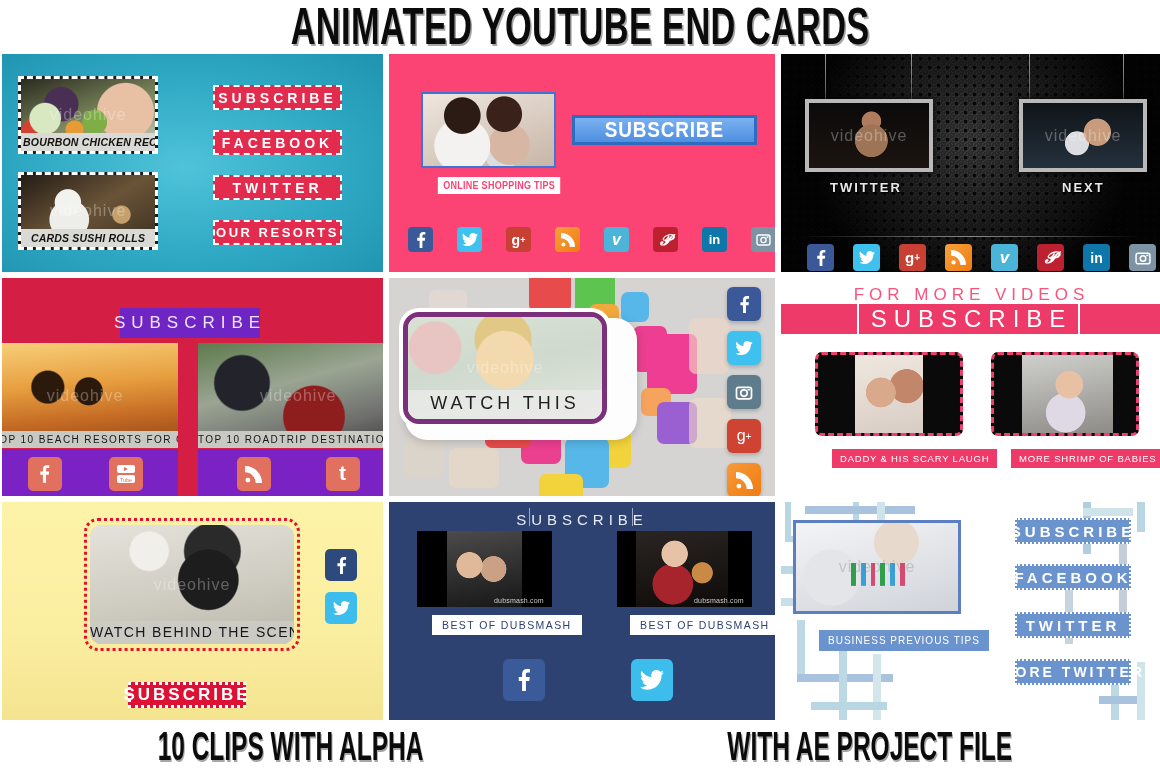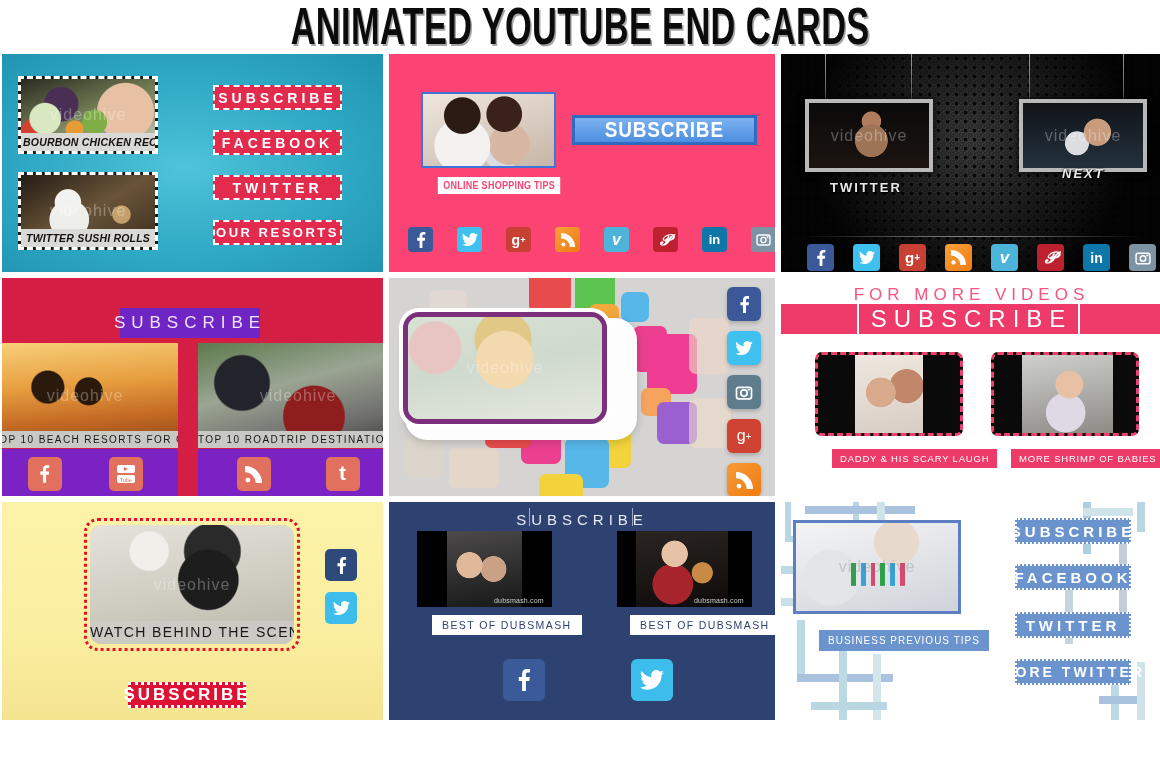--- a/index.html
+++ b/index.html
@@ -328,21 +328,21 @@
 
   <div class="panel p1">
     <div class="thumb-dashed" style="left:16px;top:22px;width:140px;height:78px;">
       <div class="veg-img"></div>
       <div class="wm">videohive</div>
       <div class="thumb-caption">BOURBON CHICKEN RECIPE</div>
     </div>
     <div class="thumb-dashed" style="left:16px;top:118px;width:140px;height:78px;">
       <div class="chef-img"></div>
       <div class="wm">videohive</div>
-      <div class="thumb-caption">TWITTER SUSHI ROLLS</div>
+      <div class="thumb-caption">CARDS SUSHI ROLLS</div>
     </div>
     <div class="btn-dashed-red" style="left:211px;top:31px;width:129px;height:25px;">SUBSCRIBE</div>
     <div class="btn-dashed-red" style="left:211px;top:76px;width:129px;height:25px;">FACEBOOK</div>
     <div class="btn-dashed-red" style="left:211px;top:121px;width:129px;height:25px;">TWITTER</div>
     <div class="btn-dashed-red" style="left:211px;top:166px;width:129px;height:25px;font-size:13px;letter-spacing:2.5px;">OUR RESORTS</div>
   </div>
 
   <div class="panel p2">
     <div class="p2-thumb" style="left:32px;top:38px;width:135px;height:76px;">
       <div class="couple-img"></div>
@@ -391,21 +391,21 @@
     <div class="p3-hang" style="left:342px;top:0;height:46px;"></div>
     <div class="p3-frame" style="left:24px;top:45px;width:128px;height:73px;">
       <div class="p3-img1"></div>
       <div class="wm">videohive</div>
     </div>
     <div class="p3-frame" style="left:238px;top:45px;width:128px;height:73px;">
       <div class="p3-img2"></div>
       <div class="wm">videohive</div>
     </div>
     <div class="p3-cap" style="left:49px;top:126px;">TWITTER</div>
-    <div class="p3-cap" style="left:281px;top:112px;font-style:italic;">NEXT</div>
+    <div class="p3-cap" style="left:281px;top:126px;">NEXT</div>
     <div class="p3-divider" style="left:20px;right:20px;top:182px;"></div>
     <div class="soc-row" style="left:26px;top:190px;gap:19px;">
       <div class="soc" style="width:27px;height:27px;background:#3b5998;">
         <svg width="10" height="16" viewBox="0 0 10 16">
             <path fill="#fff" d="M6.4 16V8.7h2.4l.4-2.9H6.4V4c0-.8.2-1.4 1.4-1.4h1.5V0C9 0 8.1 0 7.1 0 5 0 3.6 1.3 3.6 3.7v2.1H1.2v2.9h2.4V16z"></path>
           </svg>
       </div>
       <div class="soc" style="width:27px;height:27px;background:#3fc1f0;">
         <svg width="16" height="14" viewBox="0 0 16 14">
             <path fill="#fff" d="M16 1.7c-.6.3-1.2.4-1.9.5.7-.4 1.2-1 1.4-1.8-.6.4-1.3.6-2.1.8A3.3 3.3 0 007.6 4c0 .3 0 .5.1.8A9.3 9.3 0 011.1.6a3.3 3.3 0 001 4.4c-.5 0-1-.2-1.5-.4 0 1.6 1.1 2.9 2.6 3.2-.3.1-.6.1-.9.1h-.6a3.3 3.3 0 003 2.3A6.6 6.6 0 010 11.6a9.3 9.3 0 005 1.5c6.1 0 9.4-5 9.4-9.4v-.4c.7-.5 1.2-1 1.6-1.6z"></path>
@@ -488,20 +488,21 @@
     <div class="sq" style="left:60px;top:170px;width:50px;height:40px;background:#e8d8c4;opacity:.7;"></div>
     <div class="sq" style="left:14px;top:160px;width:40px;height:40px;background:#dcd4c8;opacity:.7;"></div>
     <div class="sq" style="left:300px;top:40px;width:40px;height:56px;background:#efd5c6;opacity:.65;"></div>
     <div class="sq" style="left:300px;top:120px;width:42px;height:50px;background:#f0dac9;opacity:.6;"></div>
     <div class="sq" style="left:40px;top:12px;width:38px;height:34px;background:#e9d9d4;opacity:.6;"></div>
 
     <div class="p5-card" style="left:16px;top:40px;width:232px;height:122px;"></div>
     <div class="p5-frame" style="left:14px;top:34px;width:204px;height:112px;">
       <div class="baby-img"></div>
       <div class="wm">videohive</div>
+      <div class="p5-watch">WATCH THIS</div>
     </div>
 
     <div class="p5-soc" style="left:338px;top:9px;background:#3b5998;">
       <svg width="11" height="17" viewBox="0 0 10 16">
           <path fill="#fff" d="M6.4 16V8.7h2.4l.4-2.9H6.4V4c0-.8.2-1.4 1.4-1.4h1.5V0C9 0 8.1 0 7.1 0 5 0 3.6 1.3 3.6 3.7v2.1H1.2v2.9h2.4V16z"></path>
         </svg>
     </div>
     <div class="p5-soc" style="left:338px;top:53px;background:#3fc1f0;">
       <svg width="18" height="15" viewBox="0 0 16 14">
           <path fill="#fff" d="M16 1.7c-.6.3-1.2.4-1.9.5.7-.4 1.2-1 1.4-1.8-.6.4-1.3.6-2.1.8A3.3 3.3 0 007.6 4c0 .3 0 .5.1.8A9.3 9.3 0 011.1.6a3.3 3.3 0 001 4.4c-.5 0-1-.2-1.5-.4 0 1.6 1.1 2.9 2.6 3.2-.3.1-.6.1-.9.1h-.6a3.3 3.3 0 003 2.3A6.6 6.6 0 010 11.6a9.3 9.3 0 005 1.5c6.1 0 9.4-5 9.4-9.4v-.4c.7-.5 1.2-1 1.6-1.6z"></path>
@@ -620,13 +621,19 @@
 
     <div class="p9-btn" style="left:234px;top:16px;width:116px;height:26px;">SUBSCRIBE</div>
     <div class="p9-btn" style="left:234px;top:62px;width:116px;height:26px;">FACEBOOK</div>
     <div class="p9-btn" style="left:234px;top:110px;width:116px;height:26px;">TWITTER</div>
     <div class="p9-btn" style="left:234px;top:157px;width:116px;height:26px;font-size:14px;letter-spacing:3px;">MORE TWITTER</div>
   </div>
 
 </div>
 
 <div class="footer-bar">
+  <div class="footer-cell">
+    <div class="footer-text">10 CLIPS WITH ALPHA</div>
+  </div>
+  <div class="footer-cell">
+    <div class="footer-text">WITH AE PROJECT FILE</div>
+  </div>
 </div>
 
 </body></html>

